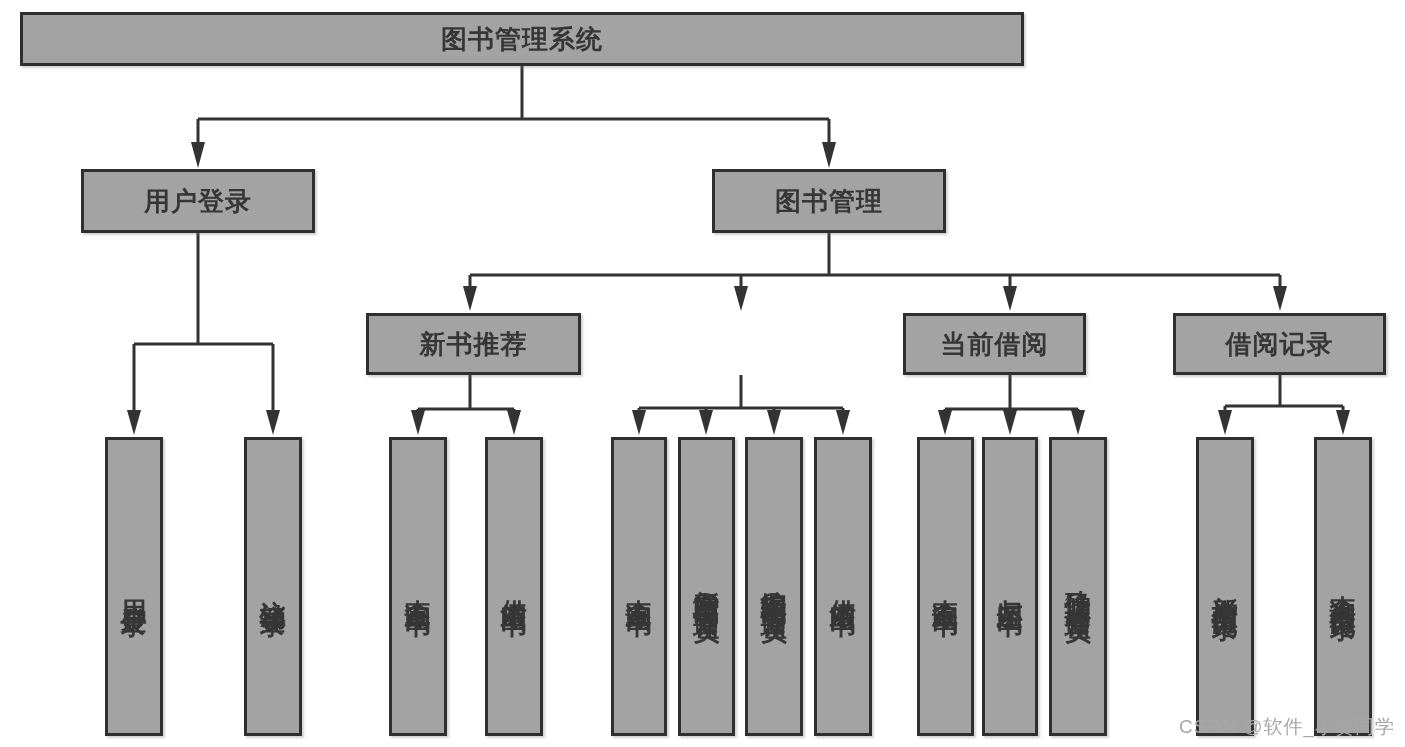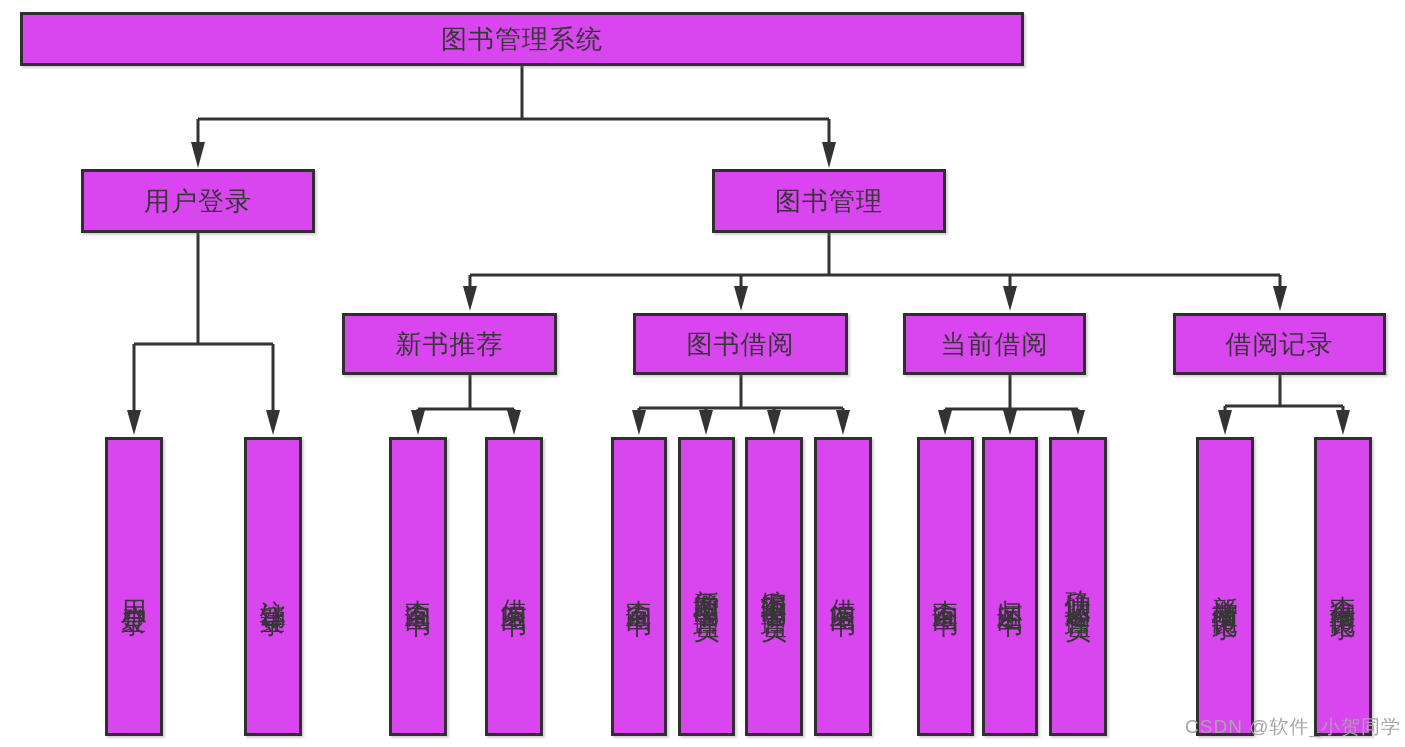--- a/index.html
+++ b/index.html
@@ -17,46 +17,47 @@
   }
   svg.connectors {
     position: absolute;
     left: 0; top: 0;
     z-index: 1;
     pointer-events: none;
   }
   .node {
     position: absolute;
     box-sizing: border-box;
-    background: #d946ef;
+    background: #a3a3a3;
     border: 3px solid #2f2f2f;
     box-shadow: 2px 2px 2px rgba(130,130,130,0.35);
     display: flex;
     align-items: center;
     justify-content: center;
     z-index: 2;
     color: #363636;
+    font-weight: bold;
   }
   .node .lbl {
     font-size: 26px;
     line-height: 1.1;
     color: #363636;
     white-space: nowrap;
   }
   .box-h .lbl { letter-spacing: 1px; }
   .box-v { top: 437px; height: 299px; }
   .box-v .lbl {
     writing-mode: vertical-rl;
     text-orientation: mixed;
     letter-spacing: 4px;
     white-space: normal;
   }
   .watermark {
     position: absolute;
-    right: 4px;
+    right: 10px;
     bottom: 7px;
     font-size: 19px;
     letter-spacing: 1px;
     color: #a6a6a6;
     z-index: 5;
   }
 </style>
 </head>
 <body>
 
@@ -99,25 +100,22 @@
     <span class="lbl">图书管理系统</span>
   </div>
 
   <div class="node box-h" style="left:81px; top:169px; width:234px; height:64px;">
     <span class="lbl">用户登录</span>
   </div>
   <div class="node box-h" style="left:712px; top:169px; width:234px; height:64px;text-align:center;">
     <span class="lbl">图书管理</span>
   </div>
 
-  <div class="node box-h" style="left:342px; top:313px; width:215px; height:62px;">
+  <div class="node box-h" style="left:366px; top:313px; width:215px; height:62px;">
     <span class="lbl">新书推荐</span>
-  </div>
-  <div class="node box-h" style="left:633px; top:313px; width:215px; height:62px;">
-    <span class="lbl">图书借阅</span>
   </div>
   <div class="node box-h" style="left:903px; top:313px; width:183px; height:62px;">
     <span class="lbl">当前借阅</span>
   </div>
   <div class="node box-h" style="left:1173px; top:313px; width:213px; height:62px;">
     <span class="lbl">借阅记录</span>
   </div>
 
   <div class="node box-v" style="left:105px; width:58px;">
     <span class="lbl">用户登录</span>

